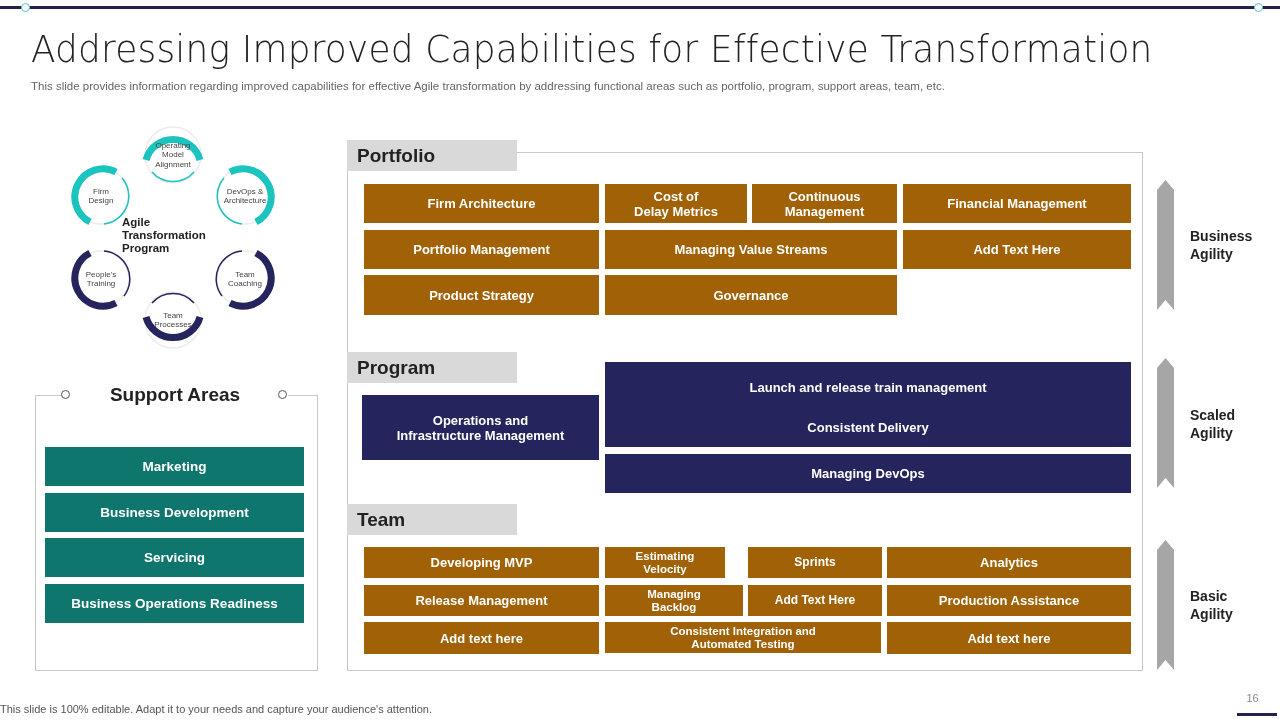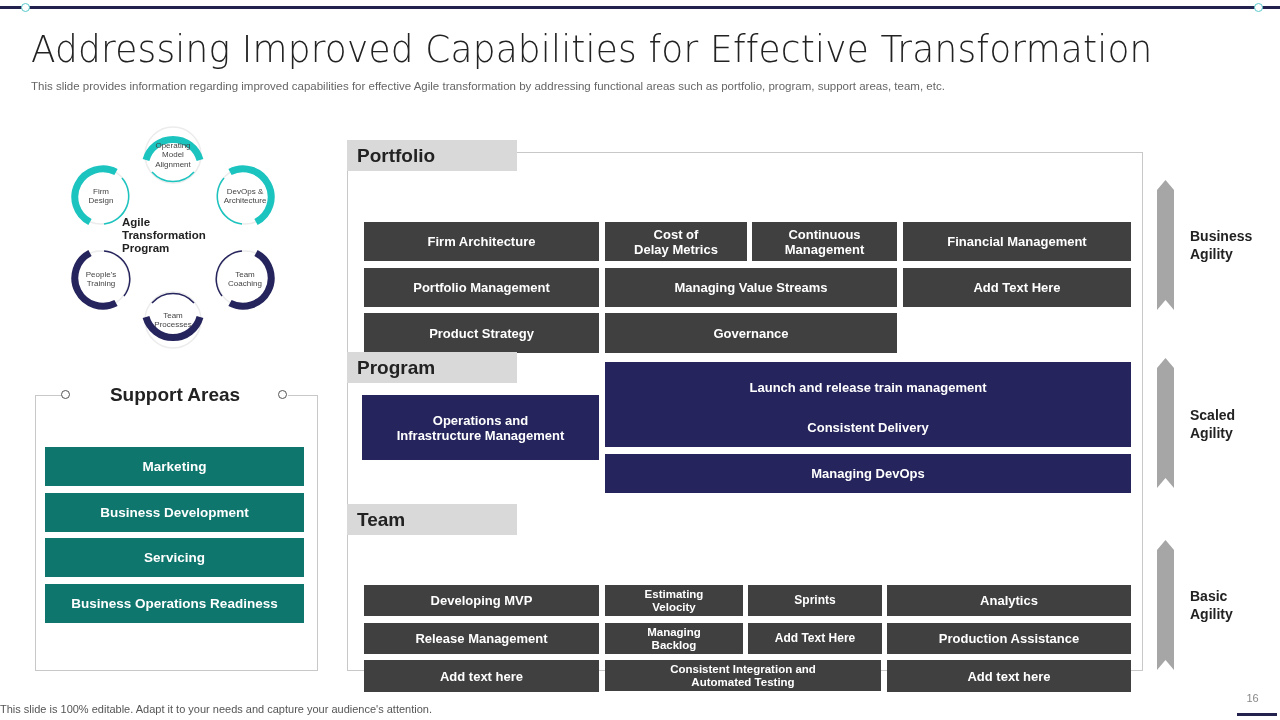--- a/index.html
+++ b/index.html
@@ -24,21 +24,21 @@
     .support-top-l { position: absolute; left: 35px; top: 395px; width: 28px; height: 1px; background: #c8c8c8; }
     .support-top-r { position: absolute; left: 288px; top: 395px; width: 30px; height: 1px; background: #c8c8c8; }
     .support-dot { position: absolute; top: 390px; width: 9px; height: 9px; border-radius: 50%; border: 1px solid #555; background: #fff; }
     .support-title { position: absolute; left: 80px; top: 384px; width: 190px; text-align: center; font-size: 19px; font-weight: bold; color: #222; }
     .sup-item { position: absolute; left: 45px; width: 259px; height: 39px; background: #0f766e; color: #fff; font-weight: bold; font-size: 13.5px; display: flex; align-items: center; justify-content: center; }
 
     
     .panel { position: absolute; left: 347px; top: 152px; width: 796px; height: 519px; border: 1px solid #c8c8c8; }
     .sec-label { position: absolute; left: 347px; width: 170px; height: 31px; background: #d9d9d9; font-size: 19px; font-weight: bold; color: #222; padding-left: 10px; line-height: 31px; }
     .box { position: absolute; color: #fff; font-weight: bold; display: flex; align-items: center; justify-content: center; text-align: center; line-height: 15px; }
-    .teal { background: #404040; margin-top: 38px; }
+    .teal { background: #a16207; }
     .navy { background: #25245c; }
     .fs13 { font-size: 13px; }
     .fs12 { font-size: 12px; }
     .fs11 { font-size: 11.5px; line-height: 13px; }
 
     
     .agility-arrow { position: absolute; left: 1157px; width: 17px; }
     .agility-label { position: absolute; left: 1190px; font-size: 14px; font-weight: bold; color: #222; line-height: 18px; }
 
     .footer { position: absolute; left: 0; top: 703px; width: 1280px; text-align: left; font-size: 11px; color: #555; }
@@ -210,21 +210,21 @@
     <div>Consistent  Delivery</div>
   </div>
 <div class="box navy fs13" style="left:605px;top:454px;width:526px;height:39px">
     <div>Managing DevOps</div>
   </div>
 
 <div class="sec-label" style="top:504px">Team</div>
 <div class="box teal fs13" style="left:364px;top:547px;width:235px;height:31px">
     <div>Developing MVP</div>
   </div>
-<div class="box teal fs11" style="left:605px;top:547px;width:138px;height:31px">
+<div class="box teal fs11" style="left:605px;top:547px;width:120px;height:31px">
     <div>
       <div>Estimating</div>
       <div>Velocity</div>
     </div>
   </div>
 <div class="box teal fs12" style="left:748px;top:547px;width:134px;height:31px">
     <div>Sprints</div>
   </div>
 <div class="box teal fs13" style="left:887px;top:547px;width:244px;height:31px">
     <div>Analytics</div>

